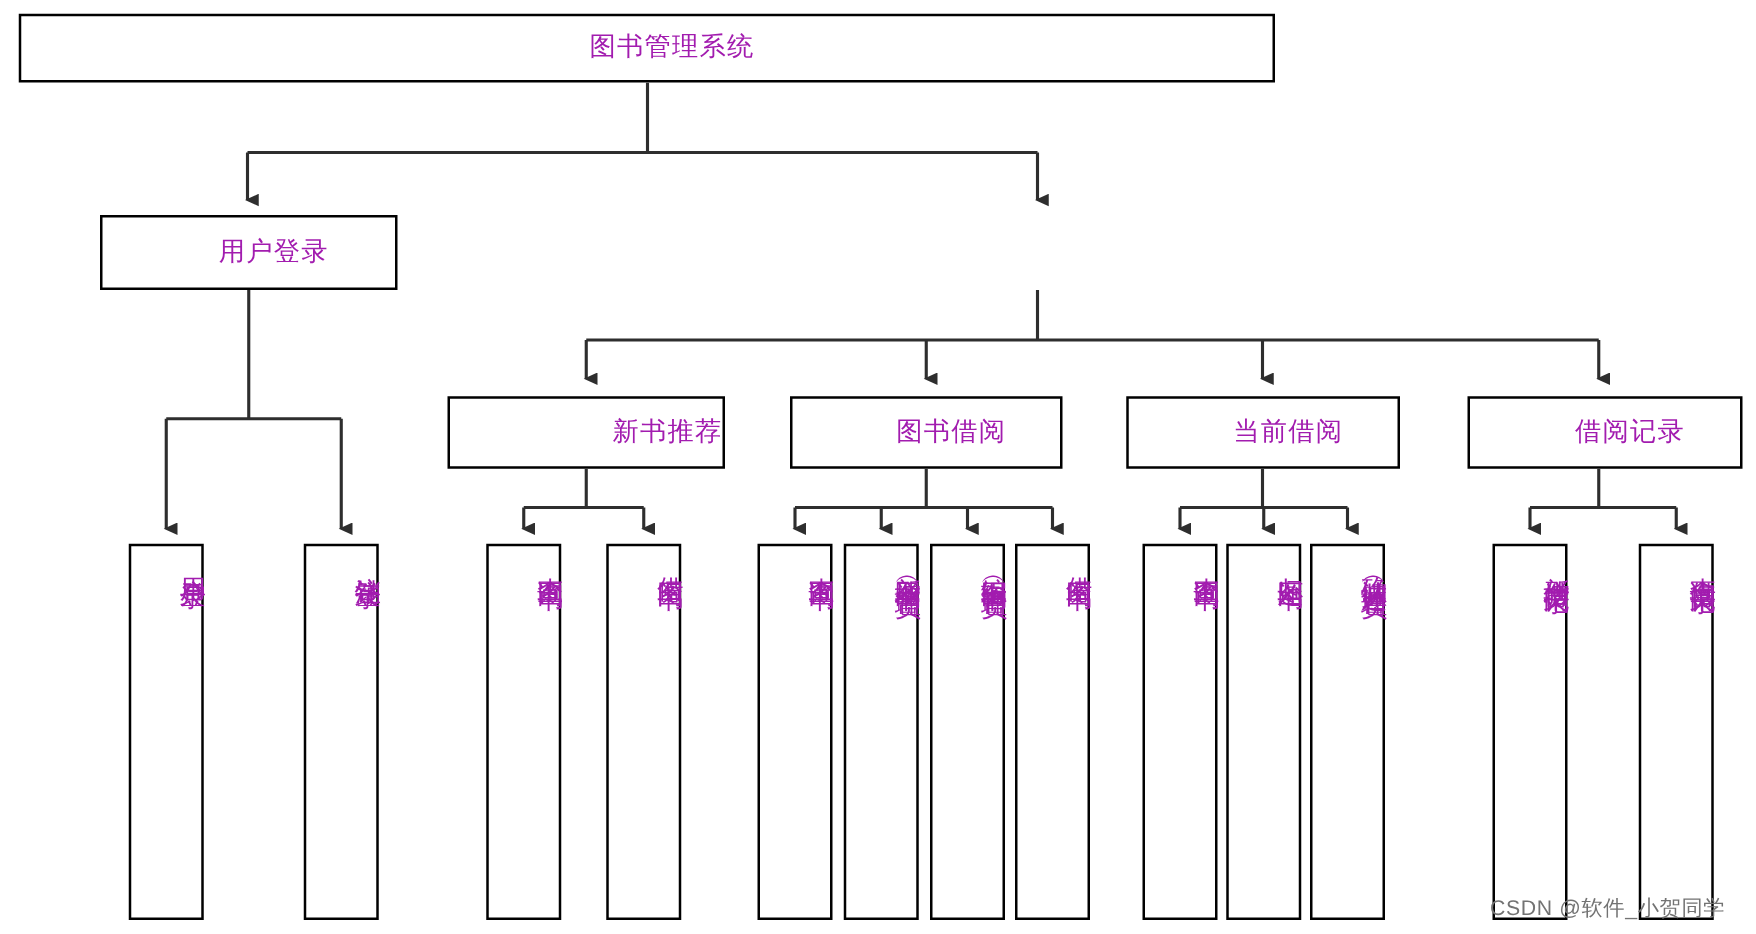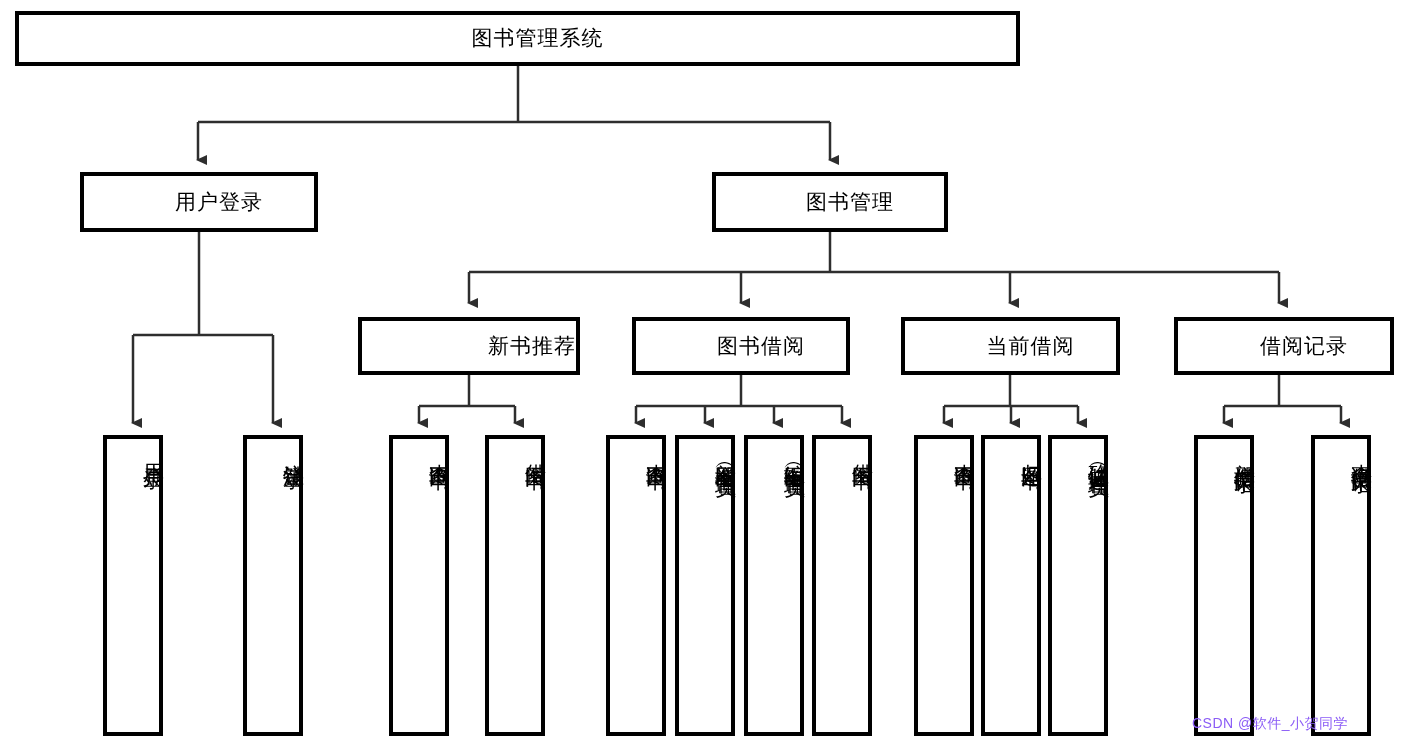--- a/index.html
+++ b/index.html
@@ -22,25 +22,25 @@
     left: 0;
     top: 0;
     width: 1405px;
     height: 747px;
     pointer-events: none;
   }
   .node {
     position: absolute;
     box-sizing: border-box;
     background: #ffffff;
-    border: 4px solid #000000;
+    border: 2px solid #000000;
     display: flex;
     align-items: center;
     justify-content: center;
-    color: #000000;
+    color: #a21caf;
     padding-left: 40px;
   }
   .node-h .label {
     font-size: 21px;
     line-height: 1.15;
     letter-spacing: 1px;
     white-space: nowrap;
   }
   .node-v {
     align-items: flex-start;
@@ -50,22 +50,22 @@
   .node-v .label {
     font-size: 21px;
     line-height: 1.18;
     letter-spacing: 2px;
     writing-mode: vertical-rl;
     text-orientation: upright;
     white-space: nowrap;
   }
   .watermark {
     position: absolute;
-    color: #8b5cf6;
-    font-size: 14px;
+    color: #737373;
+    font-size: 17px;
     letter-spacing: 0.5px;
     white-space: nowrap;
   }
 </style>
 </head>
 <body>
 
 <div id="canvas">
 
   <svg id="wires" viewBox="0 0 1405 747">
@@ -118,23 +118,20 @@
     </g>
   </svg>
 
   <div class="node node-h" style="left:15px; top:11px; width:1005px; height:55px;">
     <span class="label">图书管理系统</span>
   </div>
 
   <div class="node node-h" style="left:80px; top:172px; width:238px; height:60px;">
     <span class="label">用户登录</span>
   </div>
-  <div class="node node-h" style="left:712px; top:172px; width:236px; height:60px;">
-    <span class="label">图书管理</span>
-  </div>
 
   <div class="node node-h" style="left:358px; top:317px; width:222px; height:58px;justify-content:flex-end;">
     <span class="label">新书推荐</span>
   </div>
   <div class="node node-h" style="left:901px; top:317px; width:219px; height:58px;">
     <span class="label">当前借阅</span>
   </div>
   <div class="node node-h" style="left:632px; top:317px; width:218px; height:58px;">
     <span class="label">图书借阅</span>
   </div>

